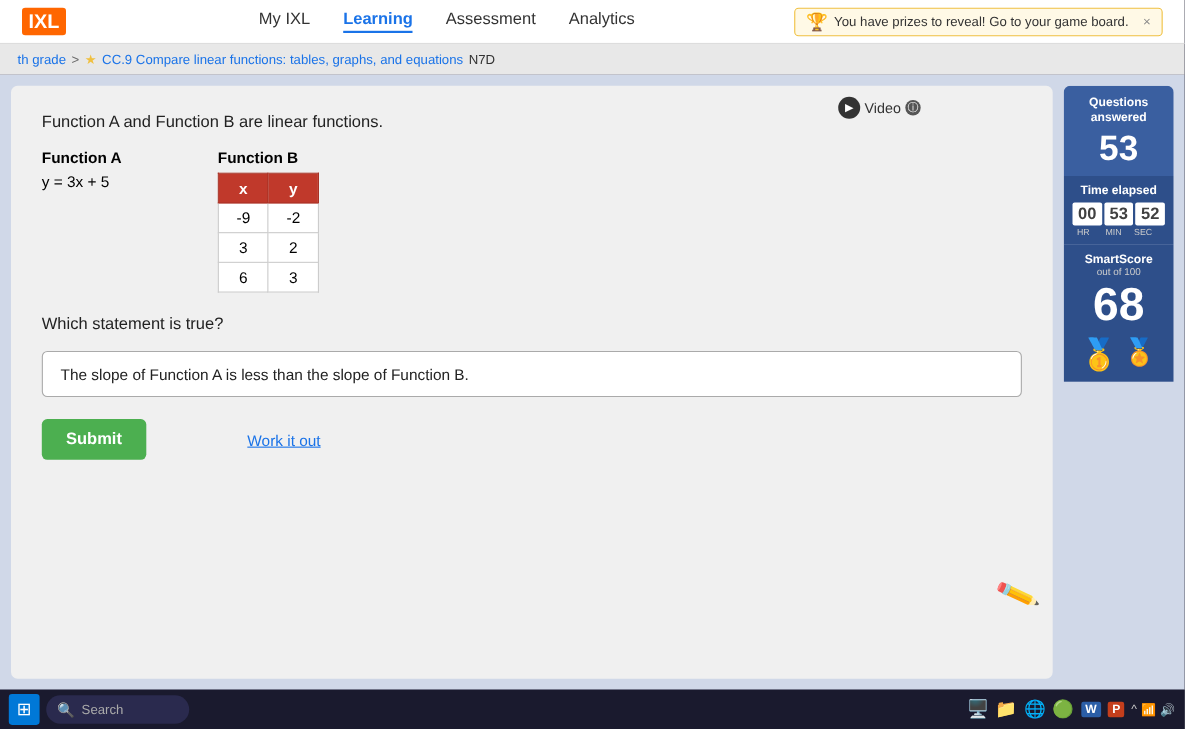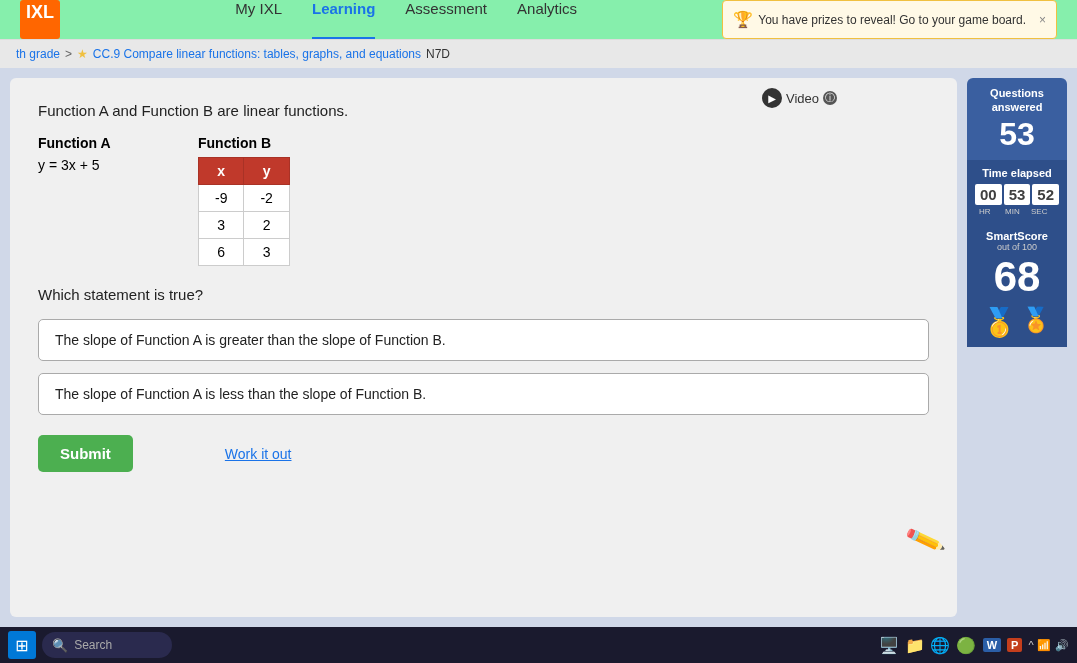--- a/index.html
+++ b/index.html
@@ -7,23 +7,24 @@
       width: 1077px;
       height: 663px;
       background: #1a1a2e;
       font-family: Arial, sans-serif;
       overflow: hidden;
       position: relative;
     }
 
     
     .topnav {
-      background: #86efac;
+      background: #ffffff;
       height: 40px;
       display: flex;
+      align-items: center;
       padding: 0 20px;
       border-bottom: 1px solid #ddd;
       position: relative;
     }
     .logo {
       background: #ff6600;
       color: #fff;
       font-weight: bold;
       font-size: 18px;
       padding: 2px 6px;
@@ -448,21 +449,20 @@
               <td>6</td>
               <td>3</td>
             </tr>
           </tbody>
         </table>
       </div>
     </div>
 
     <p class="question-prompt">Which statement is true?</p>
 
-    <div class="answer-option">The slope of Function A is greater than the slope of Function B.</div>
     <div class="answer-option">The slope of Function A is less than the slope of Function B.</div>
 
     <div class="bottom-bar">
       <button class="submit-btn">Submit</button>
       <span class="work-it-out">Work it out</span>
     </div>
 
     <div class="pencil-float">✏️</div>
   </div>
 

